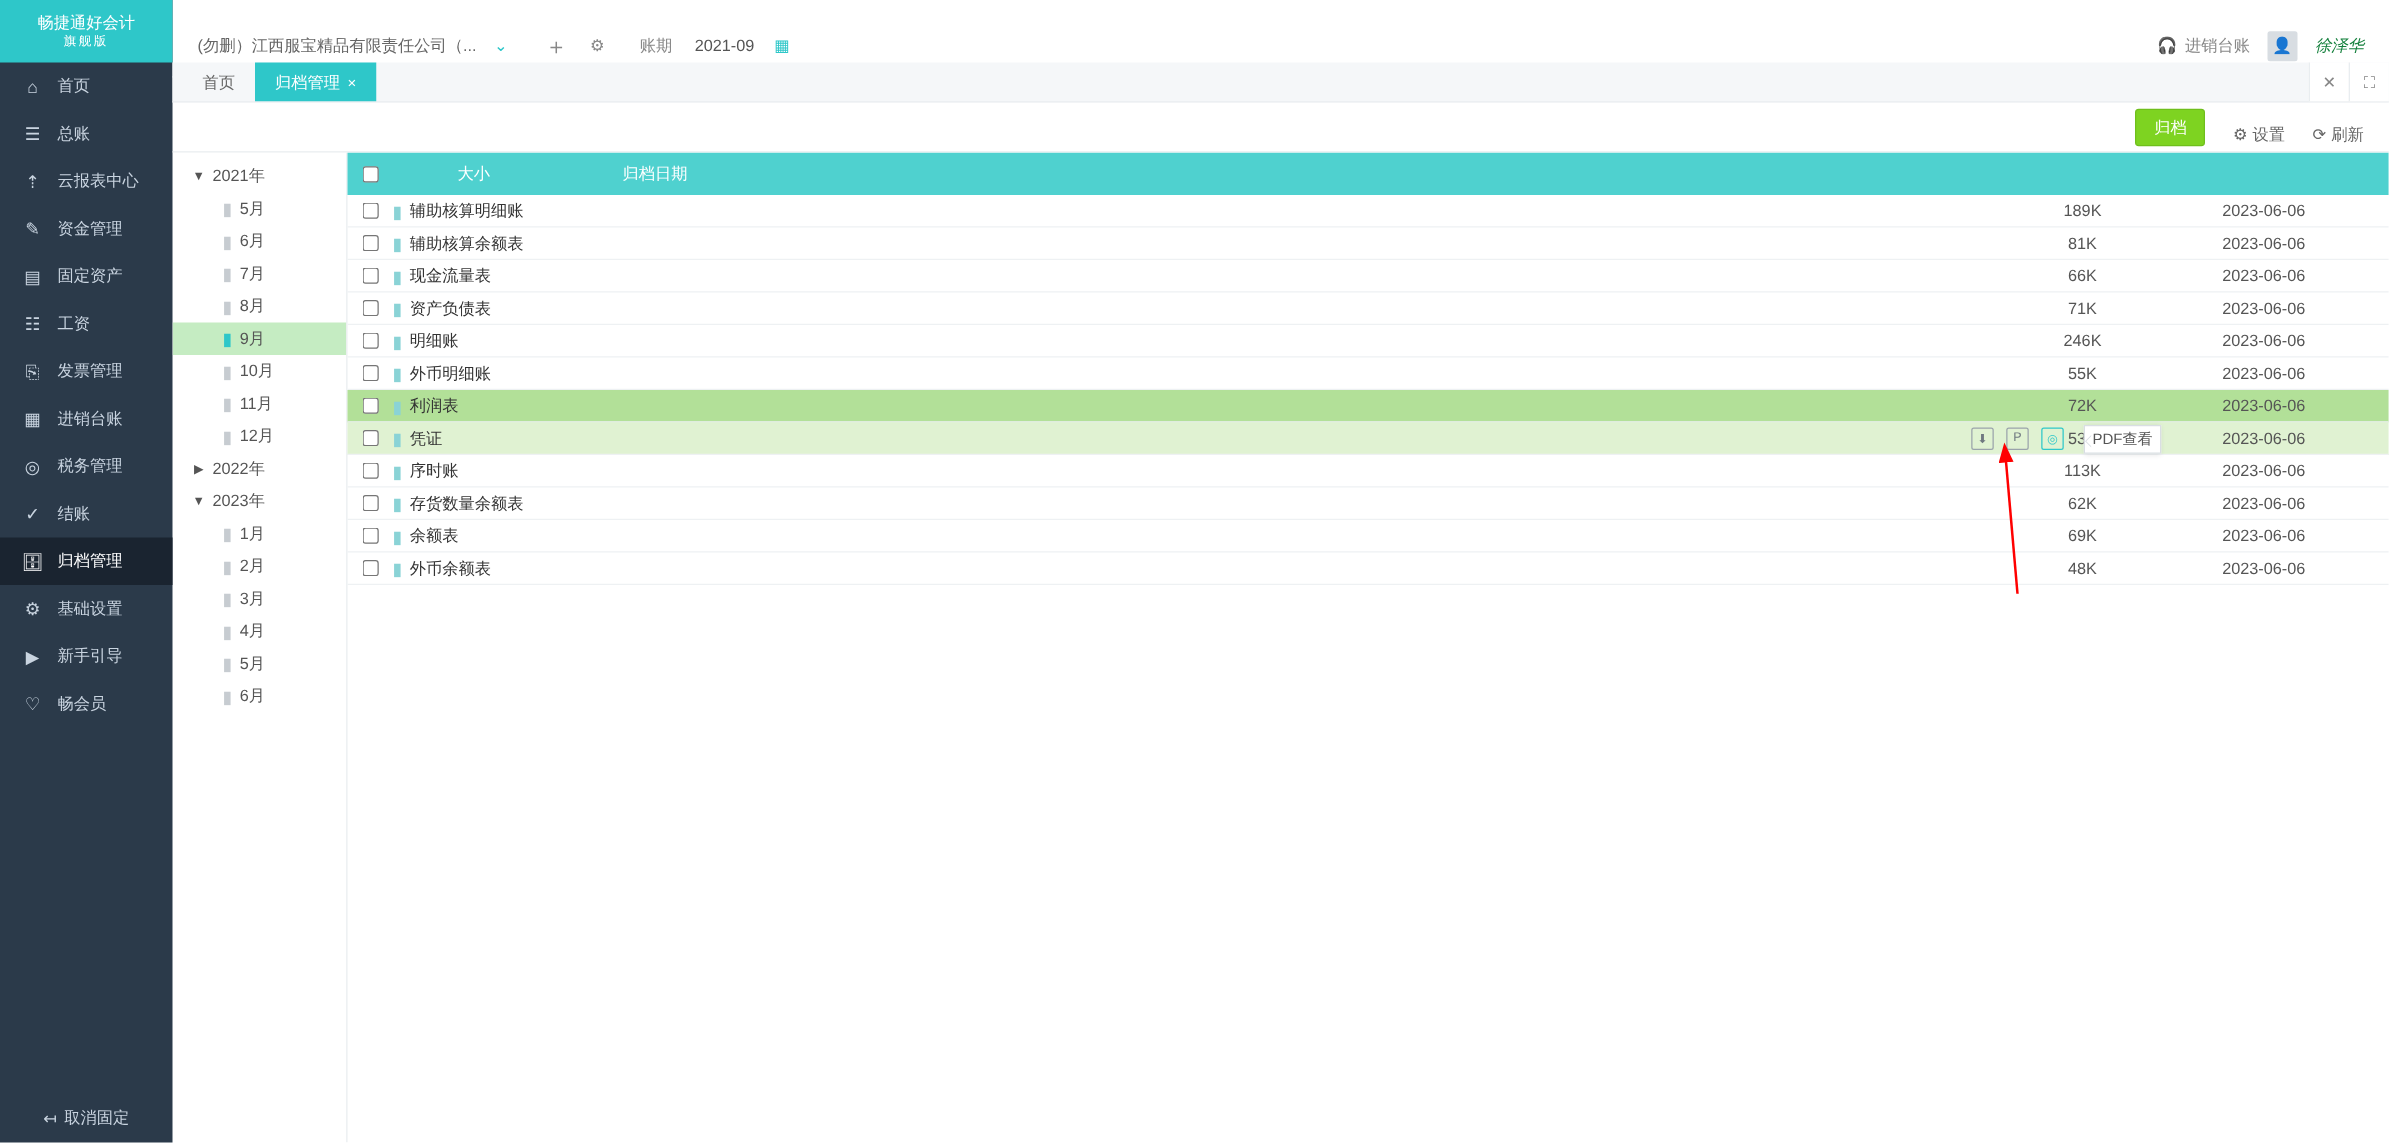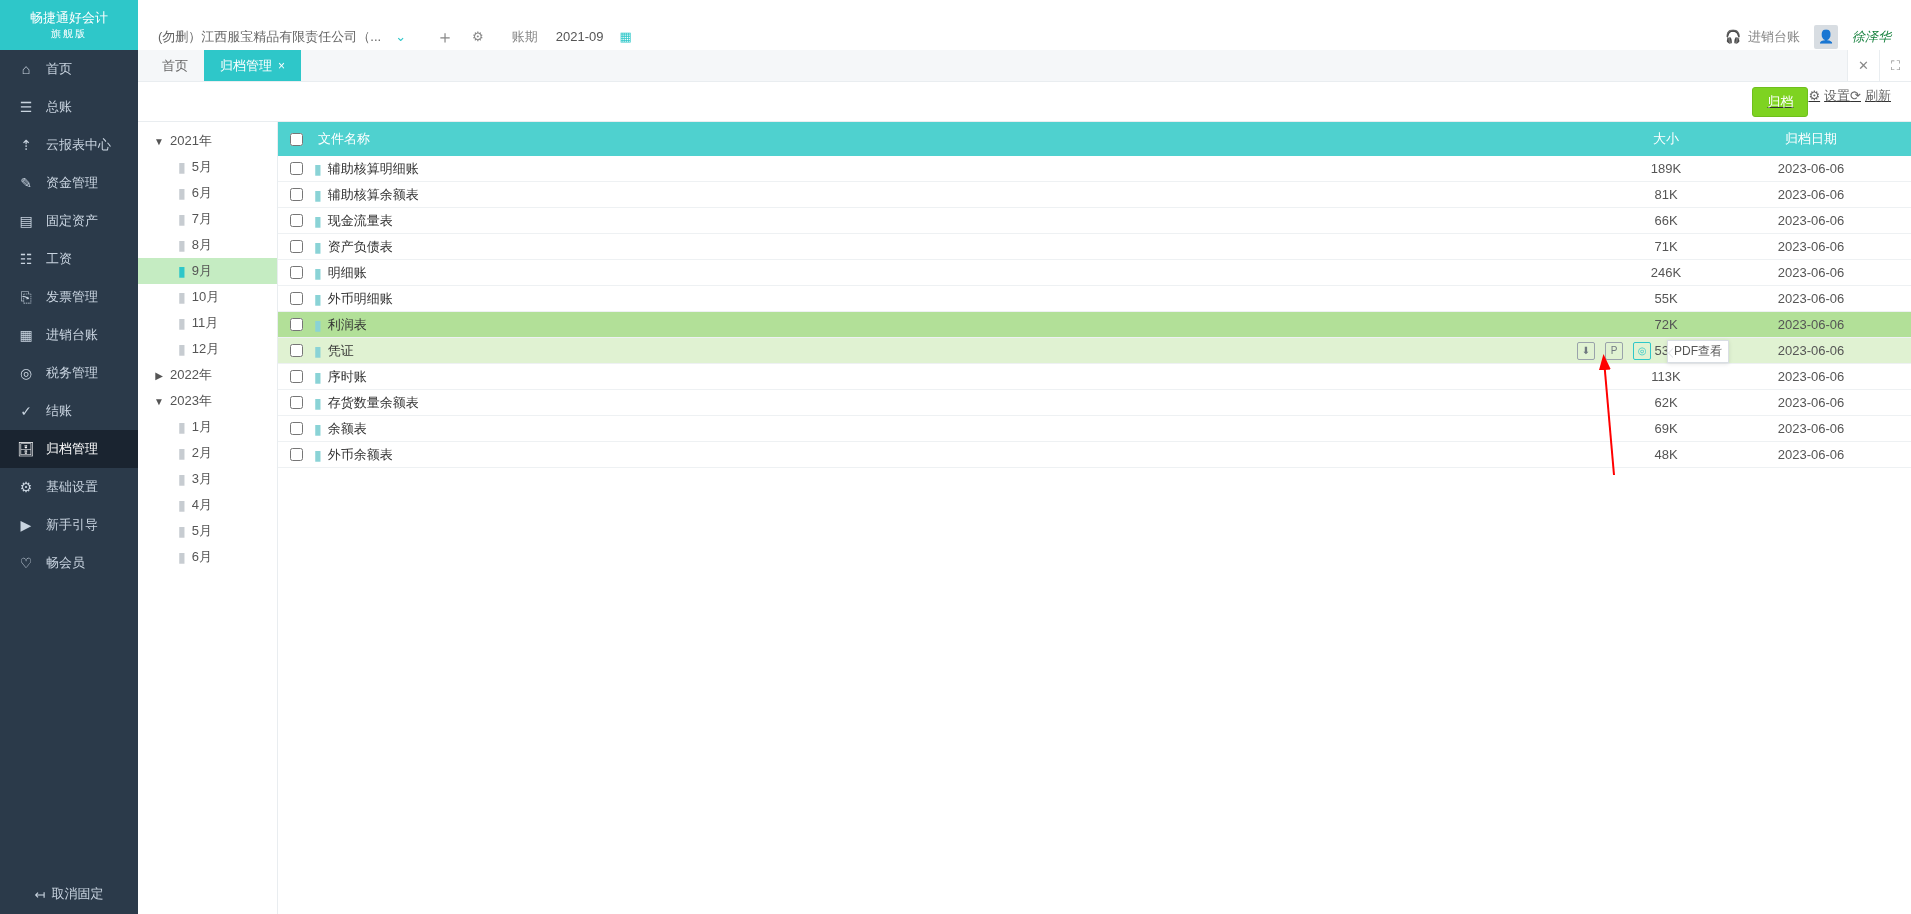--- a/index.html
+++ b/index.html
@@ -32,21 +32,21 @@
 .tabbar .tab { padding: 0 16px; display: flex; align-items: center; font-size: 13px; color: #666; cursor: pointer; gap: 6px; }
 .tabbar .tab.active { background: #2ec7c9; color: #fff; }
 .tabbar .close-x { font-size: 12px; cursor: pointer; }
 .tabbar .right-icons { margin-left: auto; display: flex; }
 .tabbar .right-icons .box { width: 32px; border-left: 1px solid #e9edf0; display: flex; align-items: center; justify-content: center; cursor: pointer; color: #888; background: #fff; }
 
 
 .subbar { height: 40px; border-bottom: 1px solid #e9edf0; display: flex; align-items: center; padding: 0 20px; gap: 28px; }
 .subtab { height: 40px; display: flex; align-items: center; color: #666; cursor: pointer; border-bottom: 2px solid transparent; }
 .subtab.active { color: #2ec7c9; border-bottom-color: #2ec7c9; }
-.subbar .tools { margin-left: auto; display: flex; align-items: flex-start; gap: 0; text-decoration: underline; }
+.subbar .tools { margin-left: auto; display: flex; align-items: flex-end; gap: 22px; }
 .btn-primary { background: #7ed321; color: #fff; padding: 5px 14px; border-radius: 3px; cursor: pointer; border: 1px solid #6fbf1c; }
 .tool-link { color: #666; cursor: pointer; display: flex; align-items: center; gap: 4px; }
 
 
 .main-split { flex: 1; display: flex; overflow: hidden; }
 .tree { width: 140px; border-right: 1px solid #e9edf0; padding-top: 6px; overflow-y: auto; }
 .tree-node { display: flex; align-items: center; gap: 6px; height: 26px; padding-left: 18px; cursor: pointer; color: #555; }
 .tree-node.year { padding-left: 16px; font-weight: 400; }
 .tree-node.month { padding-left: 40px; }
 .tree-node .caret { width: 10px; font-size: 10px; display: inline-block; text-align: center; }
@@ -276,21 +276,20 @@
             <span class="folder-ico">▮</span>
             <span>6月</span>
           </div>
         </div>
 
       <div class="table-wrap">
         <div class="thead">
           <div class="chk">
               <input type="checkbox" style="">
             </div>
-          <div class="name">文件名称</div>
           <div class="size">大小</div>
           <div class="date">归档日期</div>
         </div>
         <div id="tbody">
             <div class="trow">
     <div class="chk">
                 <input type="checkbox" style="">
               </div>
     <div class="name">
                 <span class="folder-ico">▮</span>

